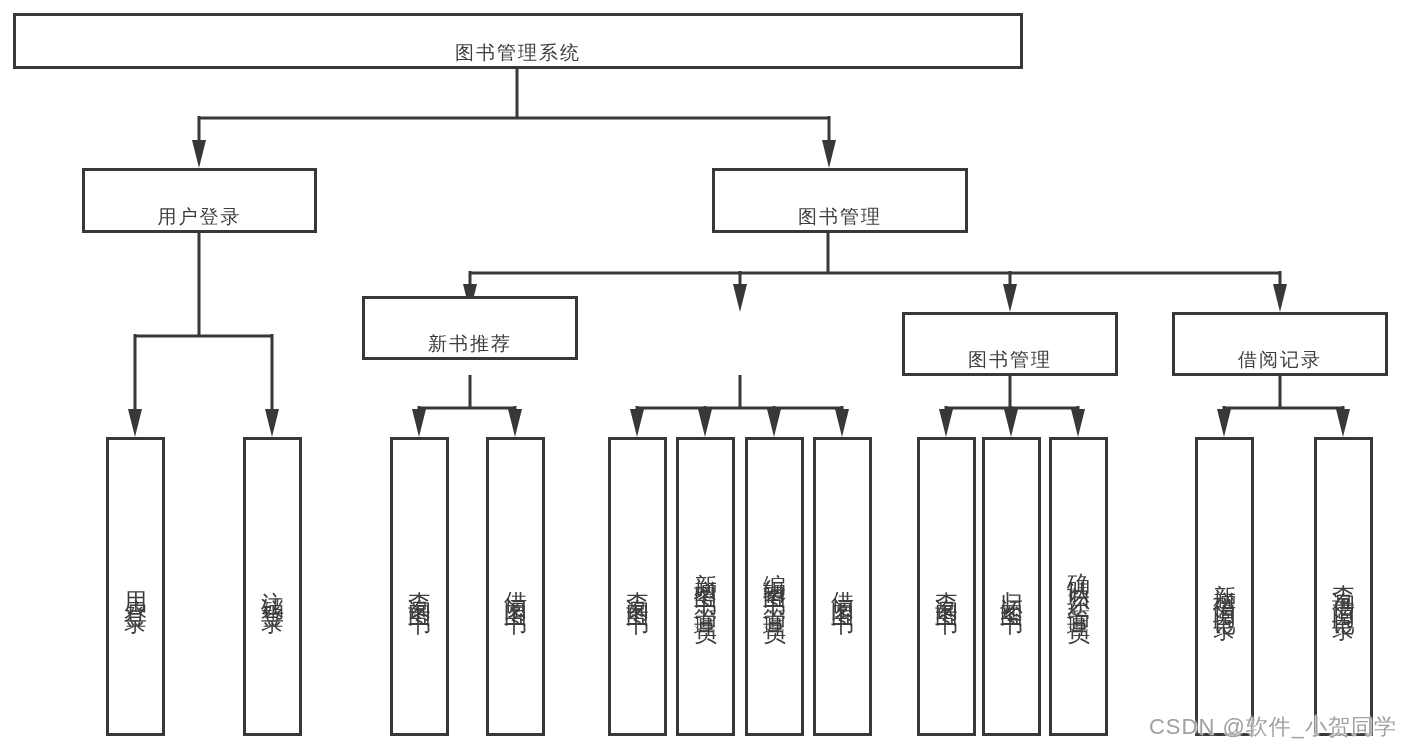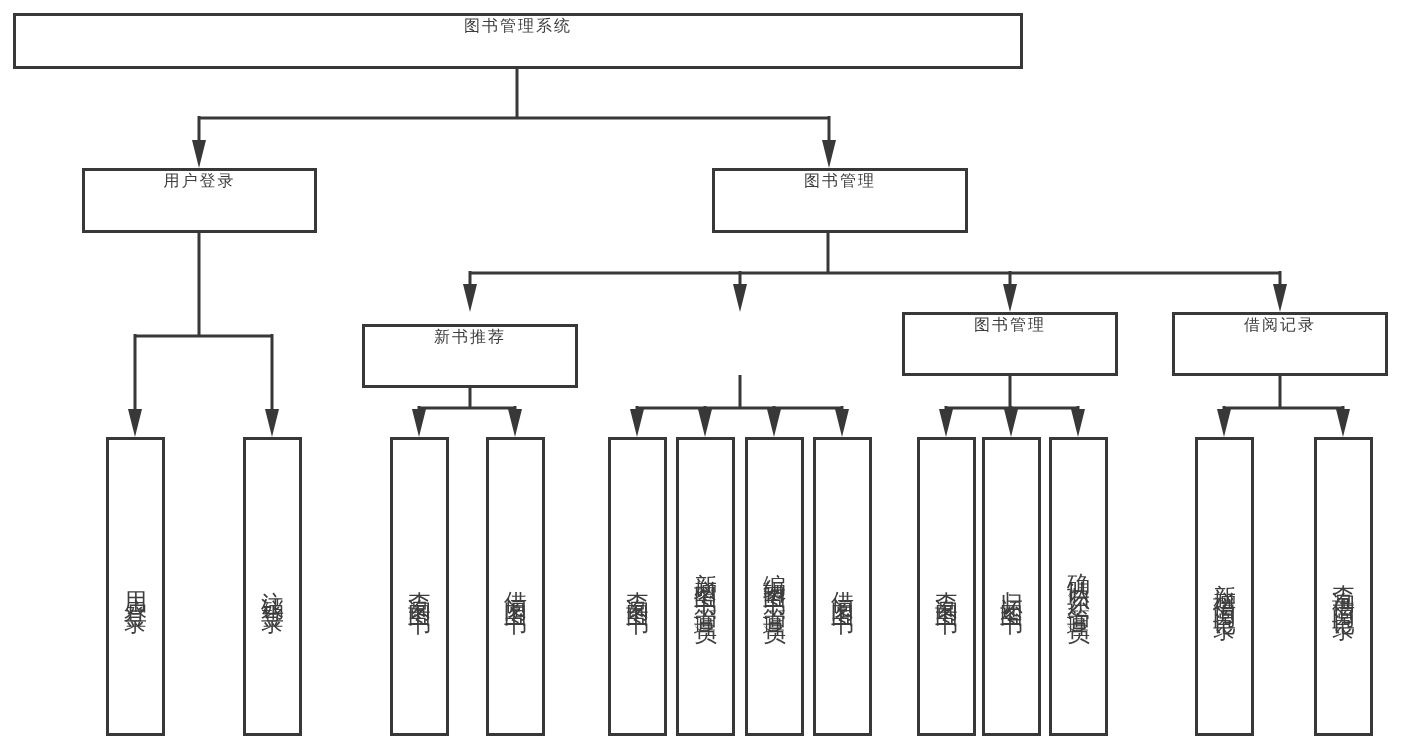--- a/index.html
+++ b/index.html
@@ -9,22 +9,22 @@
     background:#ffffff;
     font-family:"Liberation Sans","DejaVu Sans",sans-serif;
     overflow:hidden;
   }
   .wires{position:absolute;left:0;top:0;width:1405px;height:747px;z-index:1;}
   .node{
     position:absolute;
     box-sizing:border-box;
     border:3px solid #383838;
     background:#ffffff;
-    display:flex;align-items:flex-start;justify-content:center;
-    font-size:16px;color:#3d3d3d;letter-spacing:2px;
+    display:flex;align-items:flex-end;justify-content:center;
+    font-size:19px;color:#3d3d3d;letter-spacing:2px;
     z-index:2;
   }
   .leaf{
     position:absolute;
     box-sizing:border-box;
     top:437px;width:59px;height:299px;
     border:3px solid #383838;
     background:#ffffff;
     display:flex;align-items:center;justify-content:center;
     z-index:2;
@@ -91,21 +91,21 @@
     <span>图书管理系统</span>
   </div>
 
   <div class="node" style="left:82px;top:168px;width:235px;height:65px">
     <span>用户登录</span>
   </div>
   <div class="node" style="left:712px;top:168px;width:256px;height:65px">
     <span>图书管理</span>
   </div>
 
-  <div class="node" style="left:362px;top:324px;width:216px;height:64px">
+  <div class="node" style="left:362px;top:296px;width:216px;height:64px">
     <span>新书推荐</span>
   </div>
   <div class="node" style="left:902px;top:312px;width:216px;height:64px">
     <span>图书管理</span>
   </div>
   <div class="node" style="left:1172px;top:312px;width:216px;height:64px">
     <span>借阅记录</span>
   </div>
 
   <div class="leaf" style="left:106px">
@@ -145,14 +145,15 @@
     <span>确认归还（管理员）</span>
   </div>
 
   <div class="leaf" style="left:1195px">
     <span>新增借阅记录</span>
   </div>
   <div class="leaf" style="left:1314px">
     <span>查询借阅记录</span>
   </div>
 
+  <div class="watermark">CSDN @软件_小贺同学</div>
 
 </div>
 
 </body></html>

